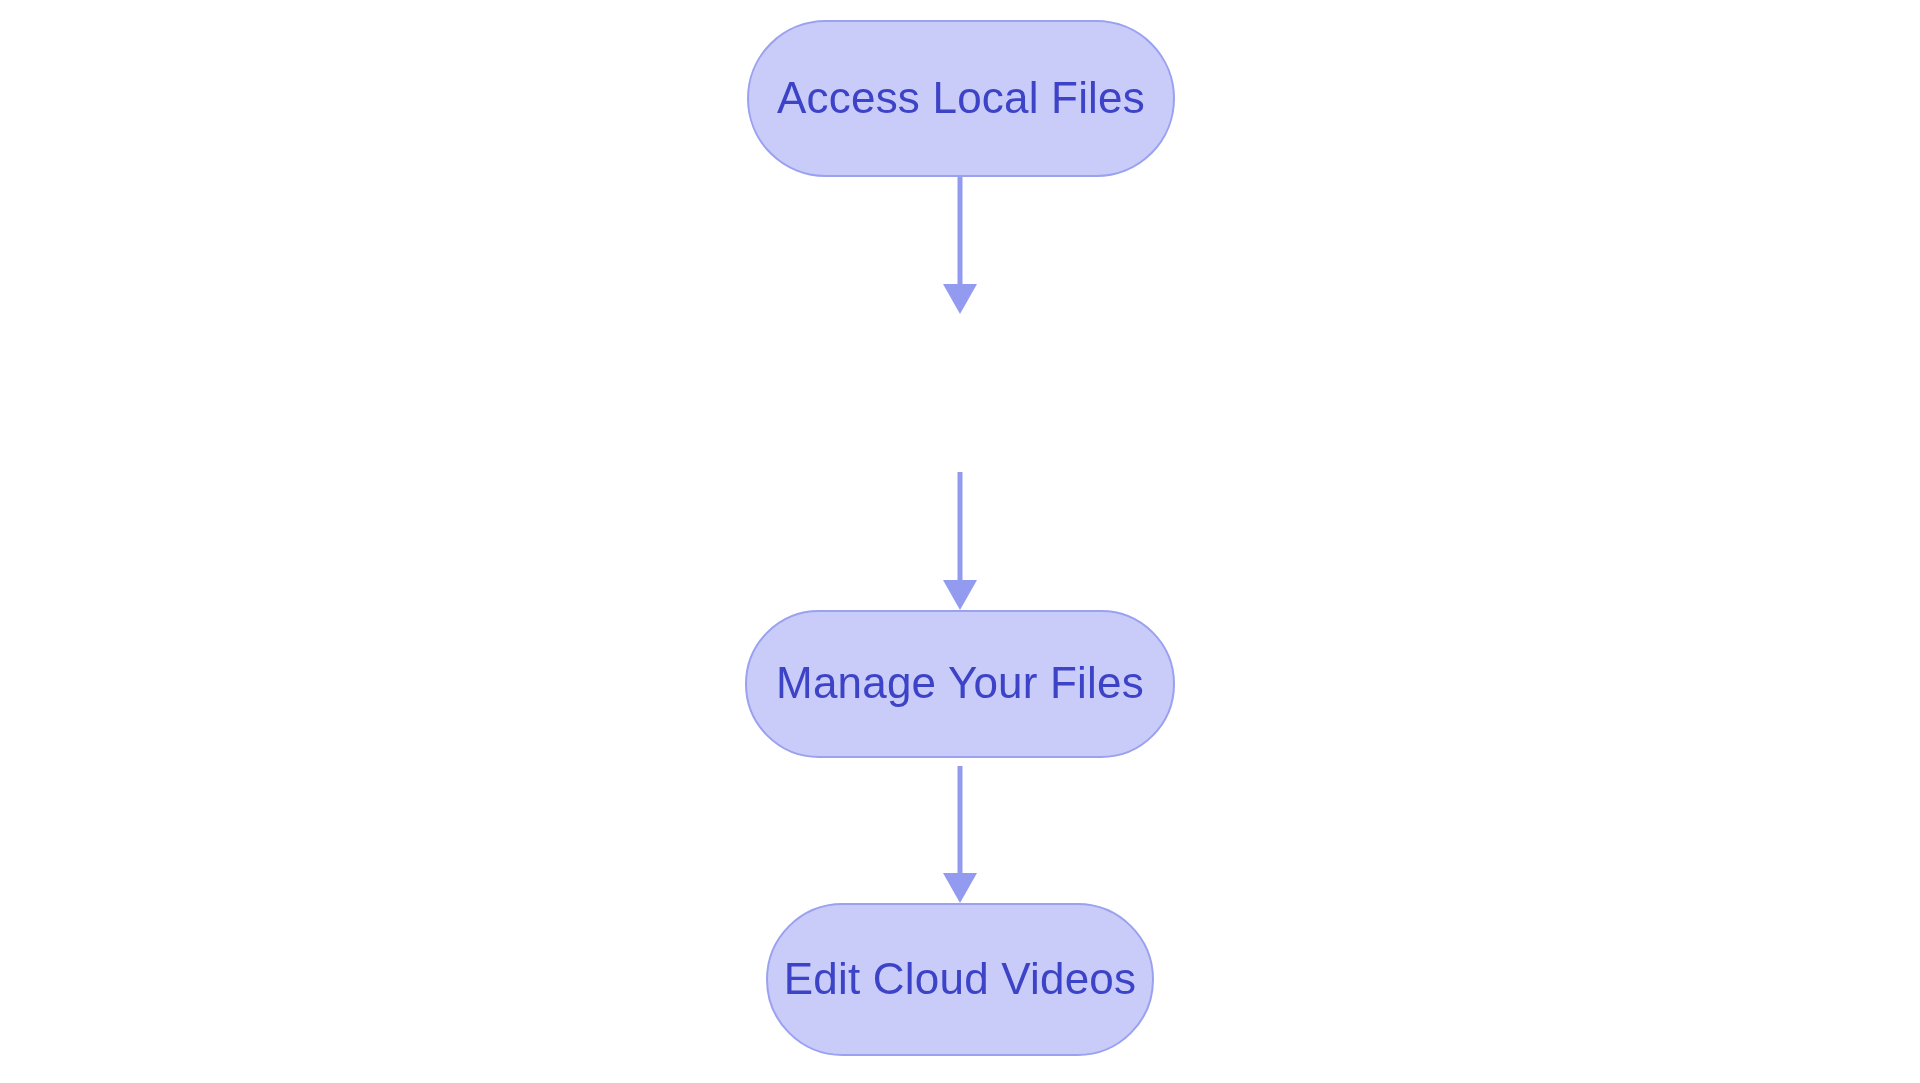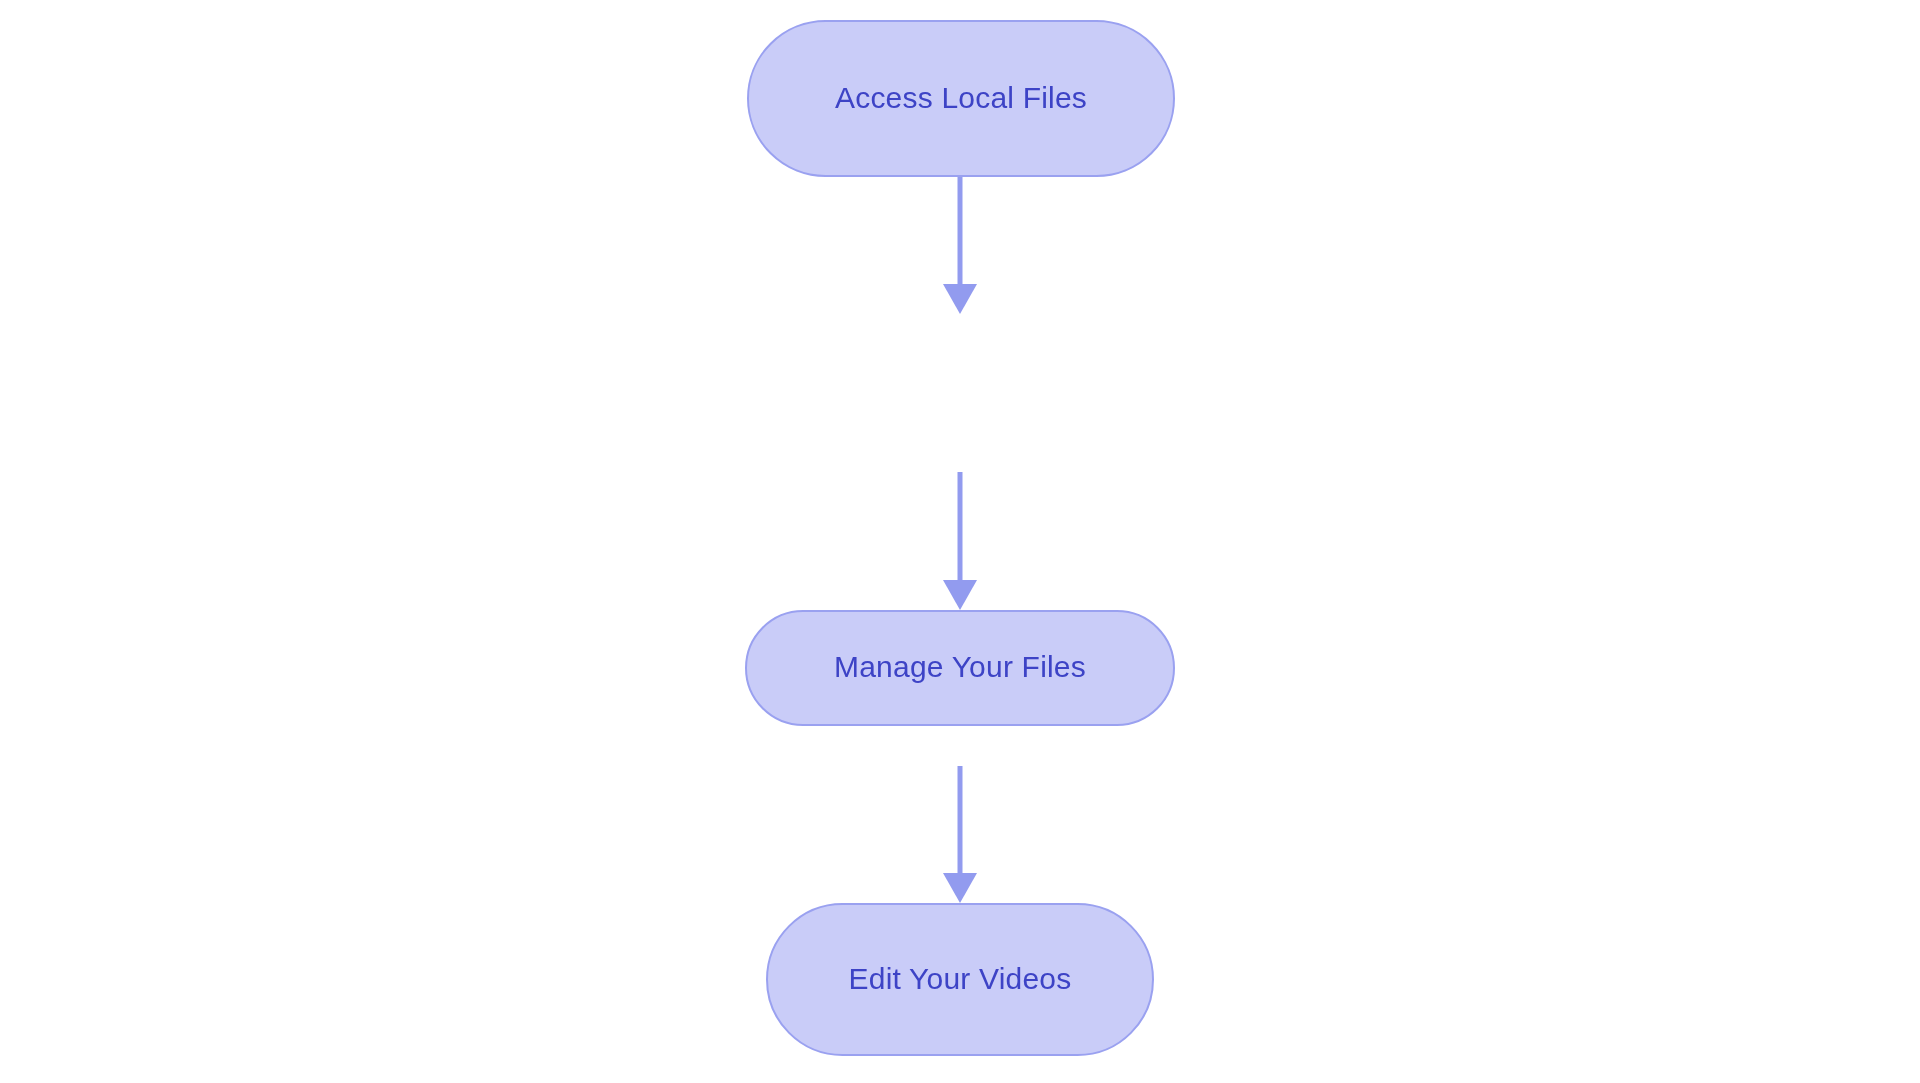--- a/index.html
+++ b/index.html
@@ -22,30 +22,30 @@
     position: absolute;
     box-sizing: border-box;
     background: var(--node-fill, #c9ccf8);
     border: 2px solid var(--node-border, #9aa1f0);
     border-radius: 80px;
     display: flex;
     align-items: center;
     justify-content: center;
   }
   .node-label {
-    font-size: 30px;
+    font-size: 44px;
     line-height: 1;
     color: var(--node-text, #3d43c6);
     letter-spacing: 0.2px;
     white-space: nowrap;
     padding-bottom: 2px;
   }
   .node-1 { left: 747px; top: 20px;  width: 428px; height: 157px; }
   .node-2 { left: 678px; top: 314px; width: 564px; height: 158px; }
-  .node-3 { left: 745px; top: 610px; width: 430px; height: 116px; }
+  .node-3 { left: 745px; top: 610px; width: 430px; height: 148px; }
   .node-4 { left: 766px; top: 903px; width: 388px; height: 153px; }
 
   .arrow {
     position: absolute;
     left: 943px; 
     width: 34px;
   }
   .arrow-1 { top: 177px; height: 137px; }
   .arrow-2 { top: 472px; height: 138px; }
   .arrow-3 { top: 766px; height: 137px; }
@@ -92,16 +92,16 @@
   <div class="node node-3">
     <span class="node-label">Manage Your Files</span>
   </div>
 
   <div class="arrow arrow-3">
     <div class="arrow-line"></div>
     <div class="arrow-head"></div>
   </div>
 
   <div class="node node-4">
-    <span class="node-label">Edit Your Videos</span>
+    <span class="node-label">Edit Cloud Videos</span>
   </div>
 
 </div>
 
 </body></html>

